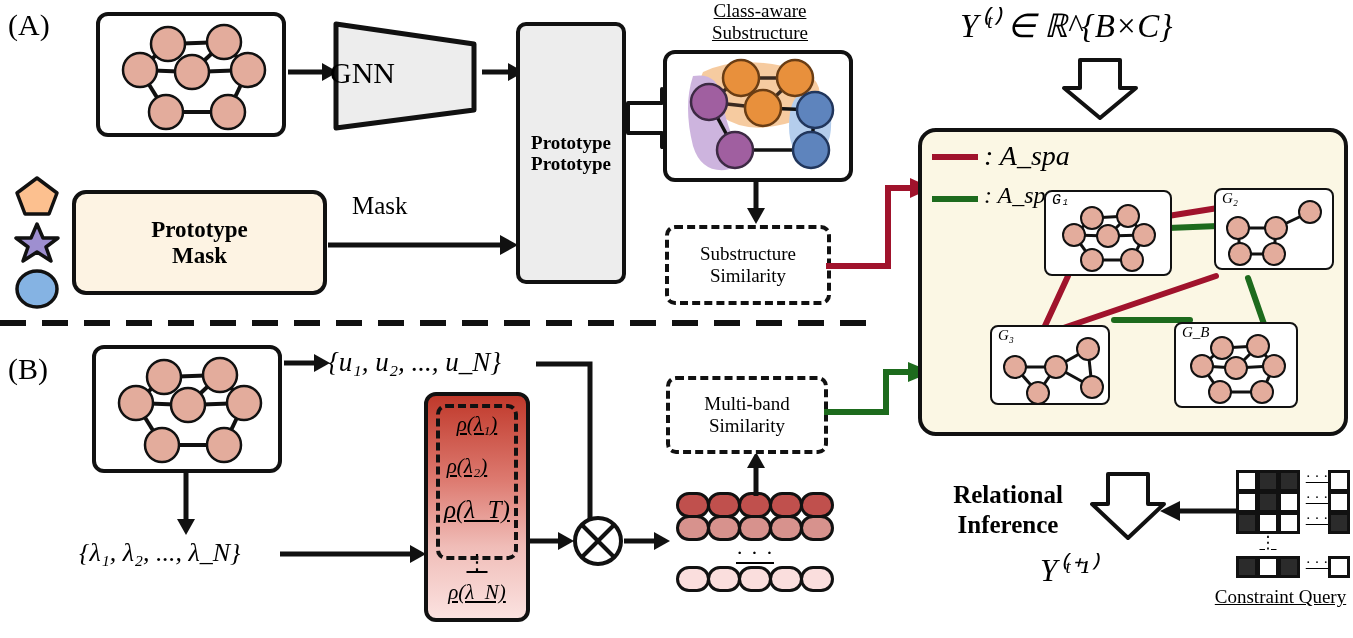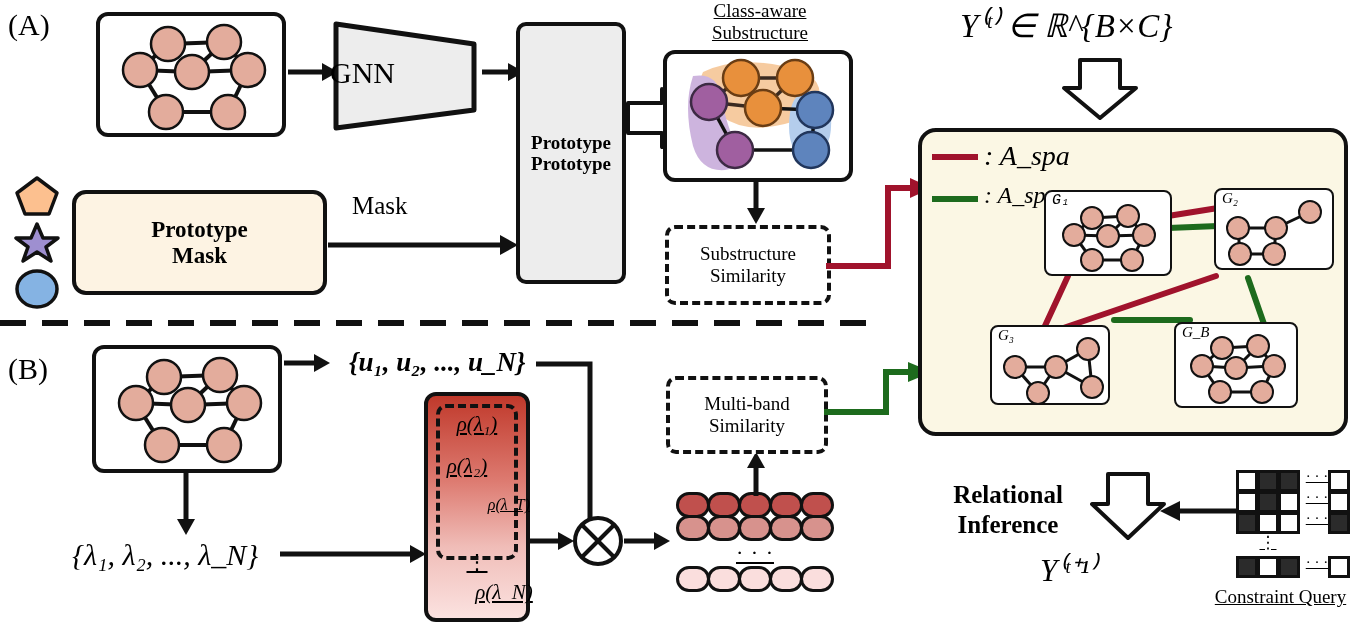--- a/index.html
+++ b/index.html
@@ -186,50 +186,50 @@
       <circle cx="152" cy="58" r="17"></circle>
     <circle cx="70" cy="100" r="17"></circle>
       <circle cx="132" cy="100" r="17"></circle>
   </g>
 </svg>
 
 <svg style="left:284px;top:350px;width:46px;height:26px;">
   <line x1="0" y1="13" x2="30" y2="13" stroke="#111" stroke-width="5"></line>
   <polygon points="30,4 46,13 30,22" fill="#111"></polygon>
 </svg>
-<div class="abs math" style="left:328px;top:347px;font-size:27px;font-weight:bold;margin-left:21px;">
+<div class="abs math" style="left:328px;top:347px;font-size:27px;font-weight:normal;">
   <span>{u₁, u₂, ..., u_N}</span>
 </div>
 
 <svg style="left:172px;top:473px;width:30px;height:62px;">
   <line x1="14" y1="0" x2="14" y2="46" stroke="#111" stroke-width="5"></line>
   <polygon points="5,46 23,46 14,62" fill="#111"></polygon>
 </svg>
-<div class="abs math" style="left:72px;top:538px;font-size:30px;">
+<div class="abs math" style="left:79px;top:538px;font-size:26px;">
   <span>{λ₁, λ₂, ..., λ_N}</span>
 </div>
 
 <svg style="left:280px;top:541px;width:146px;height:26px;">
   <line x1="0" y1="13" x2="130" y2="13" stroke="#111" stroke-width="5"></line>
   <polygon points="130,4 146,13 130,22" fill="#111"></polygon>
 </svg>
 
 <svg style="left:536px;top:360px;width:100px;height:180px;">
   <path d="M0 4 L54 4 L54 164" fill="none" stroke="#111" stroke-width="5"></path>
   <polygon points="45,164 63,164 54,180" fill="#111"></polygon>
 </svg>
 
 <div class="abs" style="left:424px;top:392px;width:106px;height:230px;border:4px solid #111;border-radius:12px;box-sizing:border-box;
             background:linear-gradient(180deg,#c0392b 0%,#dd7a70 38%,#f0bdb8 68%,#fbe2e0 100%);"></div>
 <div class="abs" style="left:436px;top:404px;width:82px;height:156px;border:4px dashed #111;border-radius:10px;box-sizing:border-box;"></div>
 <div class="abs ctext math" style="left:424px;top:412px;width:106px;font-size:21px;">ρ(λ₁)</div>
 <div class="abs ctext math" style="left:424px;top:454px;width:86px;font-size:21px;text-align:center;">ρ(λ₂)</div>
-<div class="abs ctext math" style="left:424px;top:496px;width:106px;font-size:16px;text-align:right;">ρ(λ_T)</div>
+<div class="abs ctext math" style="left:424px;top:496px;width:106px;font-size:25px;">ρ(λ_T)</div>
 <div class="abs ctext" style="left:424px;top:550px;width:106px;font-size:21px;">⋮</div>
-<div class="abs ctext math" style="left:424px;top:580px;width:106px;font-size:21px;padding-left:27px;">ρ(λ_N)</div>
+<div class="abs ctext math" style="left:424px;top:580px;width:106px;font-size:21px;">ρ(λ_N)</div>
 
 <svg style="left:530px;top:528px;width:44px;height:26px;">
   <line x1="0" y1="13" x2="28" y2="13" stroke="#111" stroke-width="5"></line>
   <polygon points="28,4 44,13 28,22" fill="#111"></polygon>
 </svg>
 
 <svg style="left:570px;top:516px;width:56px;height:56px;">
   <circle cx="28" cy="25" r="23" fill="#fff" stroke="#111" stroke-width="4"></circle>
   <line x1="12" y1="9" x2="44" y2="41" stroke="#111" stroke-width="4"></line>
   <line x1="44" y1="9" x2="12" y2="41" stroke="#111" stroke-width="4"></line>

